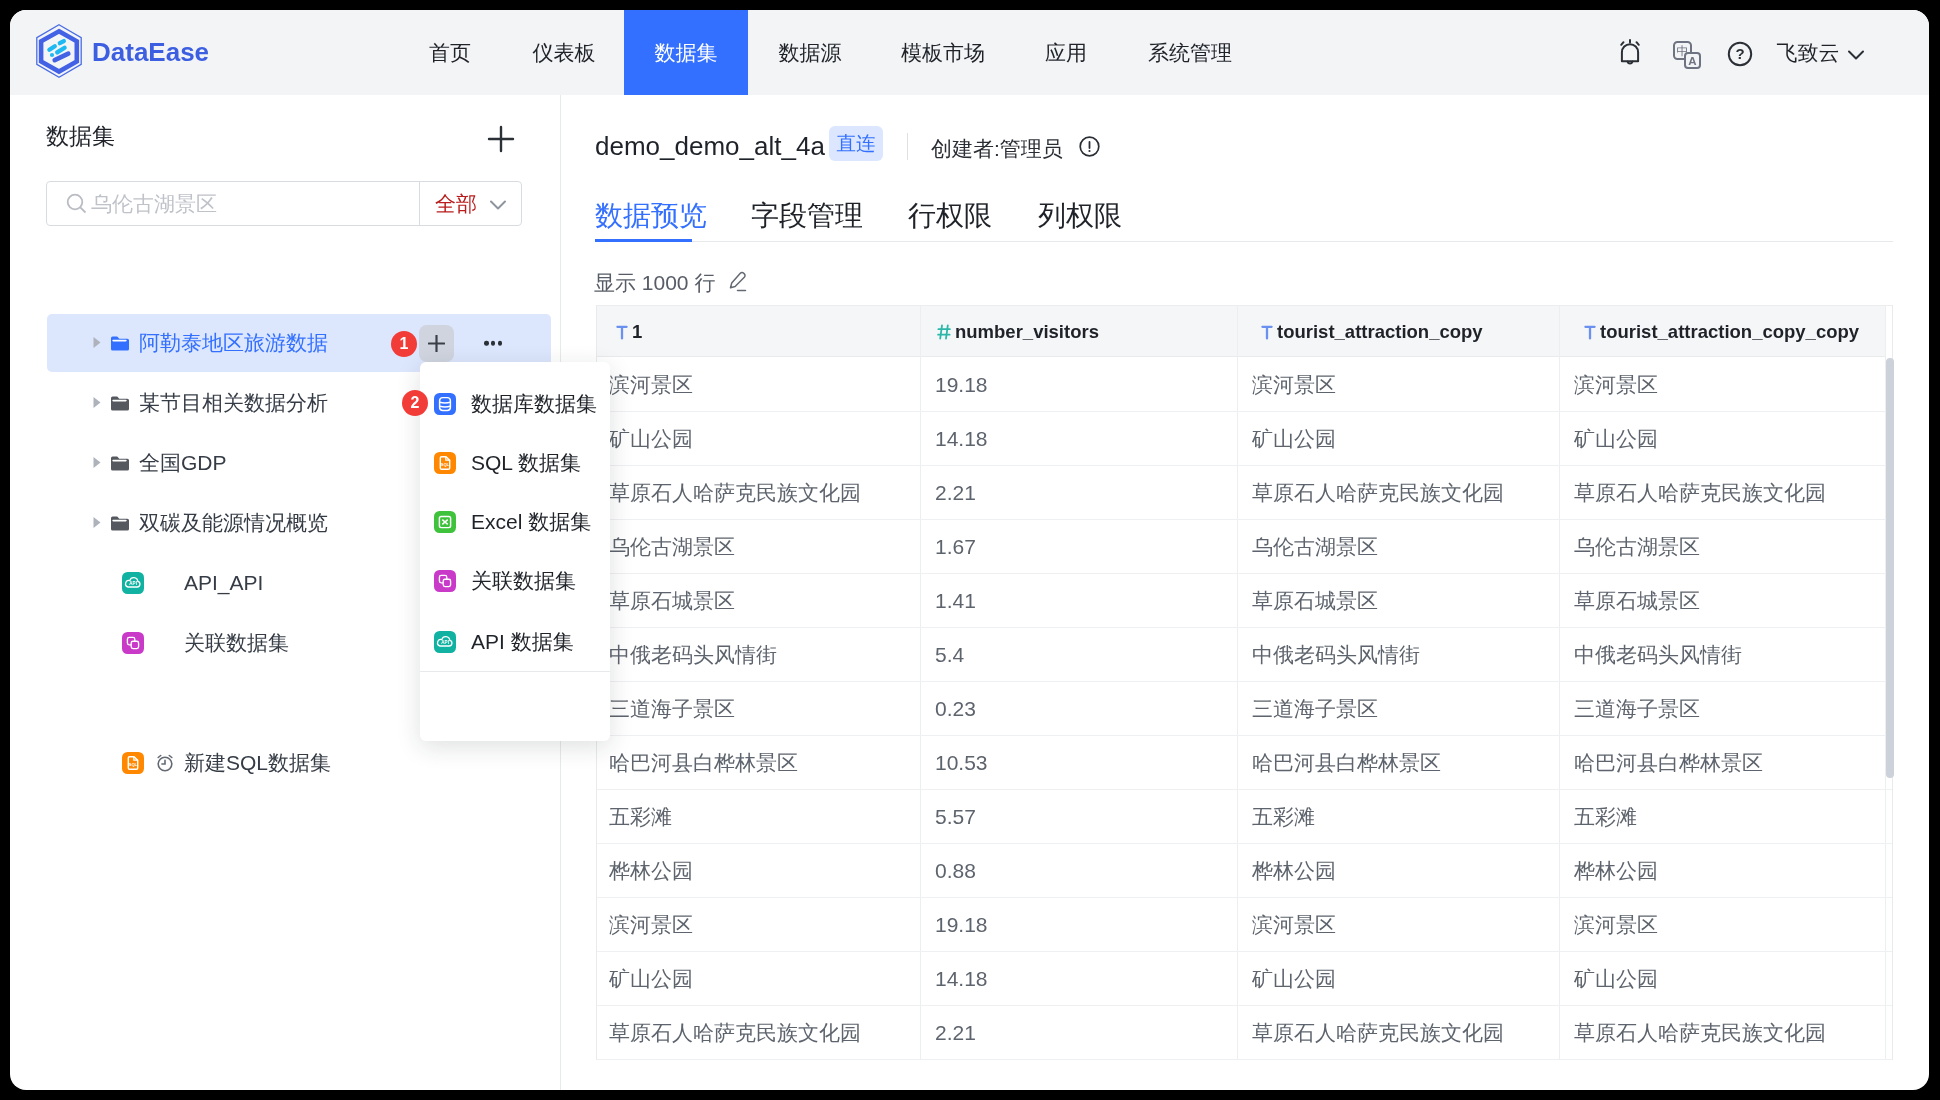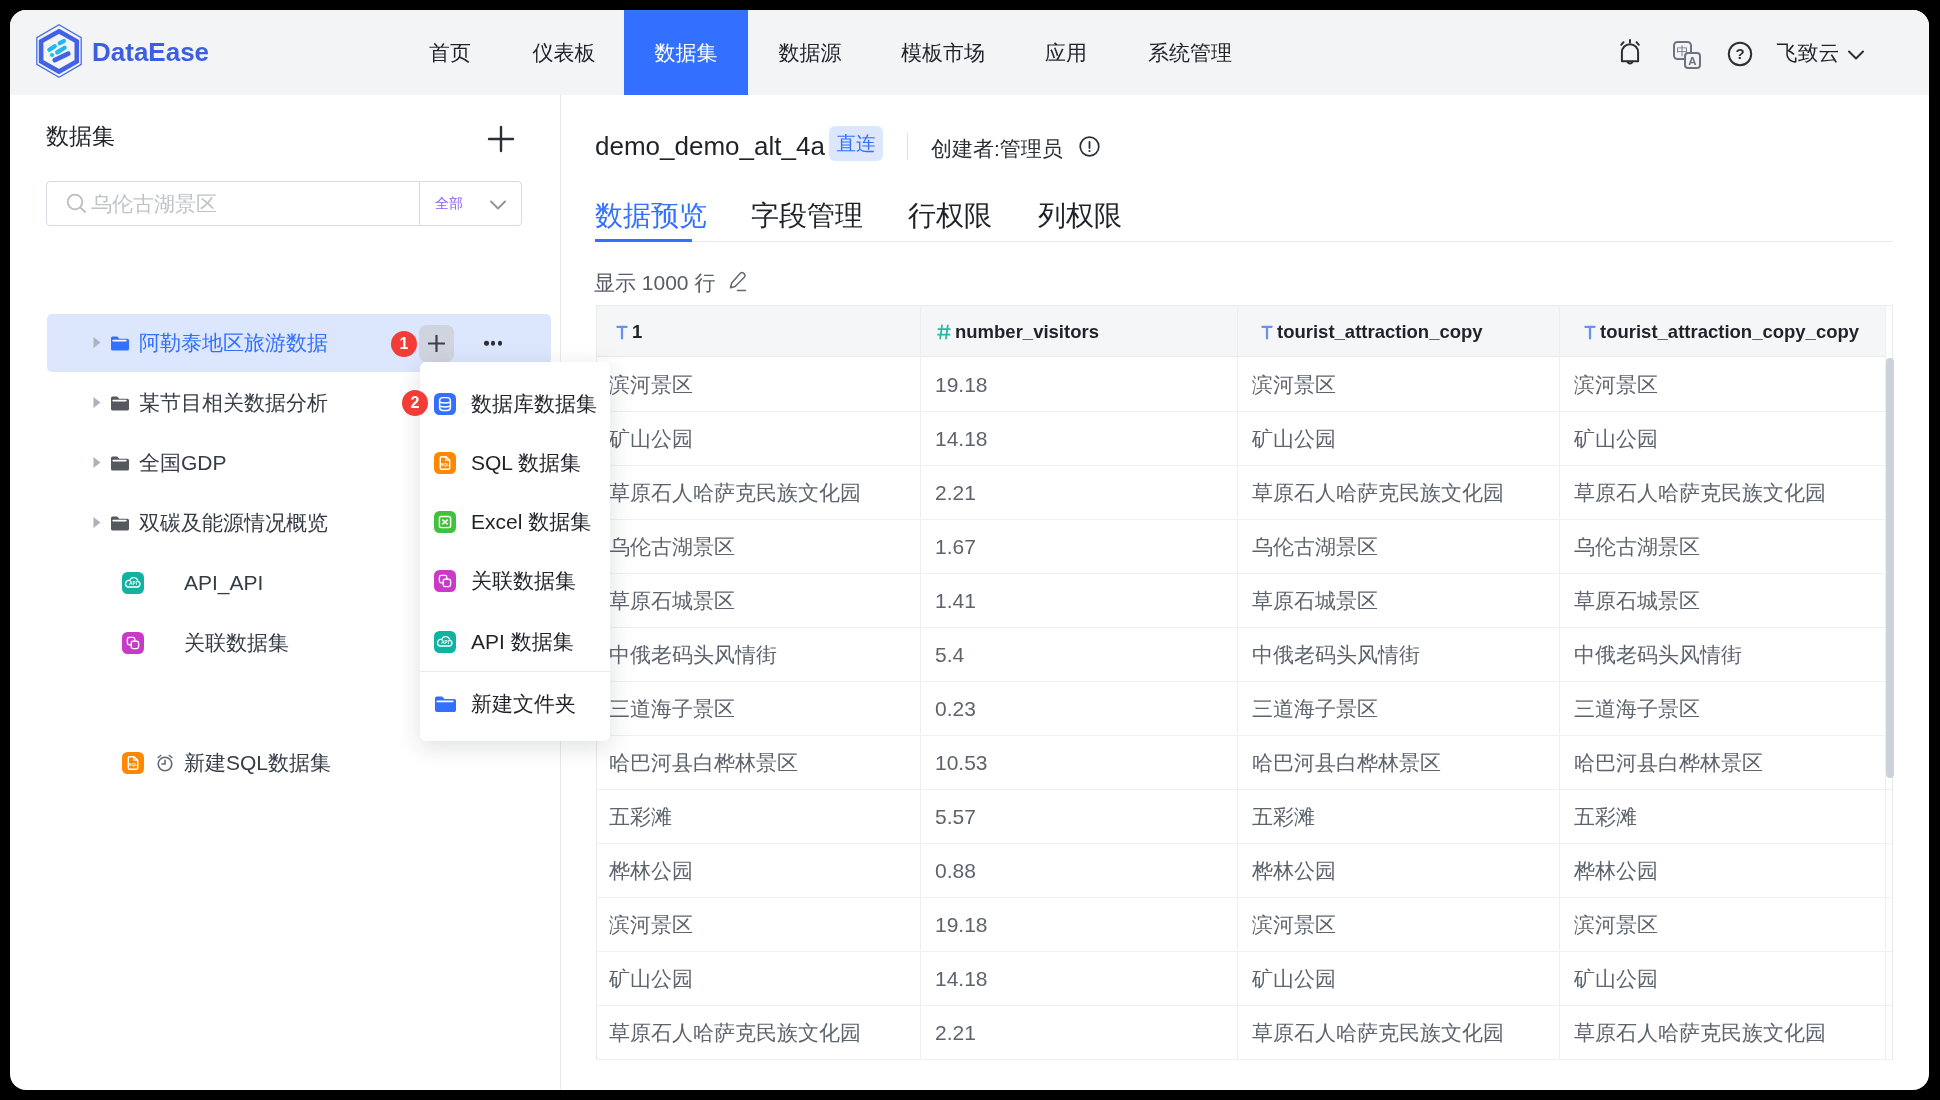--- a/index.html
+++ b/index.html
@@ -12,21 +12,21 @@
 .brand { position:absolute; left:92px; top:10px; height:85px; line-height:85px; font-size:26px; font-weight:700; color:#3c5fe2; letter-spacing:0px; }
 .navitem { position:absolute; top:10px; height:85px; line-height:85px; font-size:21px; color:#1f2329; transform:translateX(-50%); white-space:nowrap; }
 .navactive { position:absolute; left:624px; top:10px; width:124px; height:85px; background:#3370ff; }
 .navactive span { position:absolute; left:50%; top:50%; transform:translate(-50%,-50%); font-size:21px; color:#fff; white-space:nowrap; }
 
 .sidebar-border { position:absolute; left:560px; top:95px; width:1px; height:995px; background:#e8e9eb; }
 .sb-title { position:absolute; left:46px; top:121px; font-size:23px; font-weight:500; color:#1f2329; }
 .searchbox { position:absolute; left:46px; top:181px; width:476px; height:45px; border:1px solid #d8dbe0; border-radius:4px; background:#fff; }
 .searchbox .ph { position:absolute; left:44px; top:50%; transform:translateY(-50%); font-size:21px; color:#bfc2c9; }
 .searchbox .sep { position:absolute; left:372px; top:0px; width:1px; height:43px; background:#d8dbe0; }
-.searchbox .all { position:absolute; left:388px; top:50%; transform:translateY(-50%); font-size:14px; color:#8b5cf6; }
+.searchbox .all { position:absolute; left:388px; top:50%; transform:translateY(-50%); font-size:21px; color:#b91c1c; }
 
 .trow { position:absolute; left:47px; width:504px; height:58px; }
 .trow .lbl { position:absolute; top:50%; transform:translateY(-50%); font-size:21px; color:#363c46; white-space:nowrap; }
 .sel { background:#dce6fc; border-radius:5px; }
 .sel .lbl { color:#3370ff; }
 .badge { position:absolute; width:26px; height:26px; border-radius:50%; background:#f23c38; color:#fff; font-size:16px; font-weight:700; text-align:center; line-height:26px; z-index:30; }
 .plusbtn { position:absolute; left:372px; top:11px; width:35px; height:37px; border-radius:8px; background:#cfd4de; }
 .dots { position:absolute; left:437px; top:50%; transform:translateY(-50%); display:flex; gap:2.2px; }
 .dots i { width:4.6px; height:4.6px; border-radius:50%; background:#2b2f36; display:block; }
 
@@ -374,23 +374,16 @@
         </div>
   <div class="mi" style="top:250px">
     <svg class="ic" width="22" height="22" viewBox="0 0 22 22">
             <rect width="22" height="22" rx="5.5" fill="#12b2a2"></rect>
             <path d="M6,15 h9.2 a2.9,2.9 0 0 0 0.6,-5.7 a4.1,4.1 0 0 0 -8,-0.7 a3.1,3.1 0 0 0 -1.8,6.4 z" fill="none" stroke="#fff" stroke-width="1.3"></path>
             <text x="11.1" y="13.2" font-size="4.6" fill="#fff" text-anchor="middle" font-weight="bold" font-family="Liberation Sans">API</text>
           </svg>
     <span class="t">API 数据集</span>
         </div>
   <div class="msep"></div>
-  <div class="mi" style="top:312px">
-    <svg class="ic" width="22" height="18" viewBox="0 0 22 18">
-            <path d="M1,3.2 a1.8,1.8 0 0 1 1.8,-1.8 h5.4 l2.3,2.6 h9.7 a1.8,1.8 0 0 1 1.8,1.8 v9.4 a1.8,1.8 0 0 1 -1.8,1.8 h-17.4 a1.8,1.8 0 0 1 -1.8,-1.8 z" fill="#3370ff"></path>
-            <rect x="2.5" y="5.6" width="17" height="1.7" rx="0.85" fill="#fff"></rect>
-          </svg>
-    <span class="t">新建文件夹</span>
-        </div>
 </div>
 
 </div>
   </div>
 
 </body></html>

